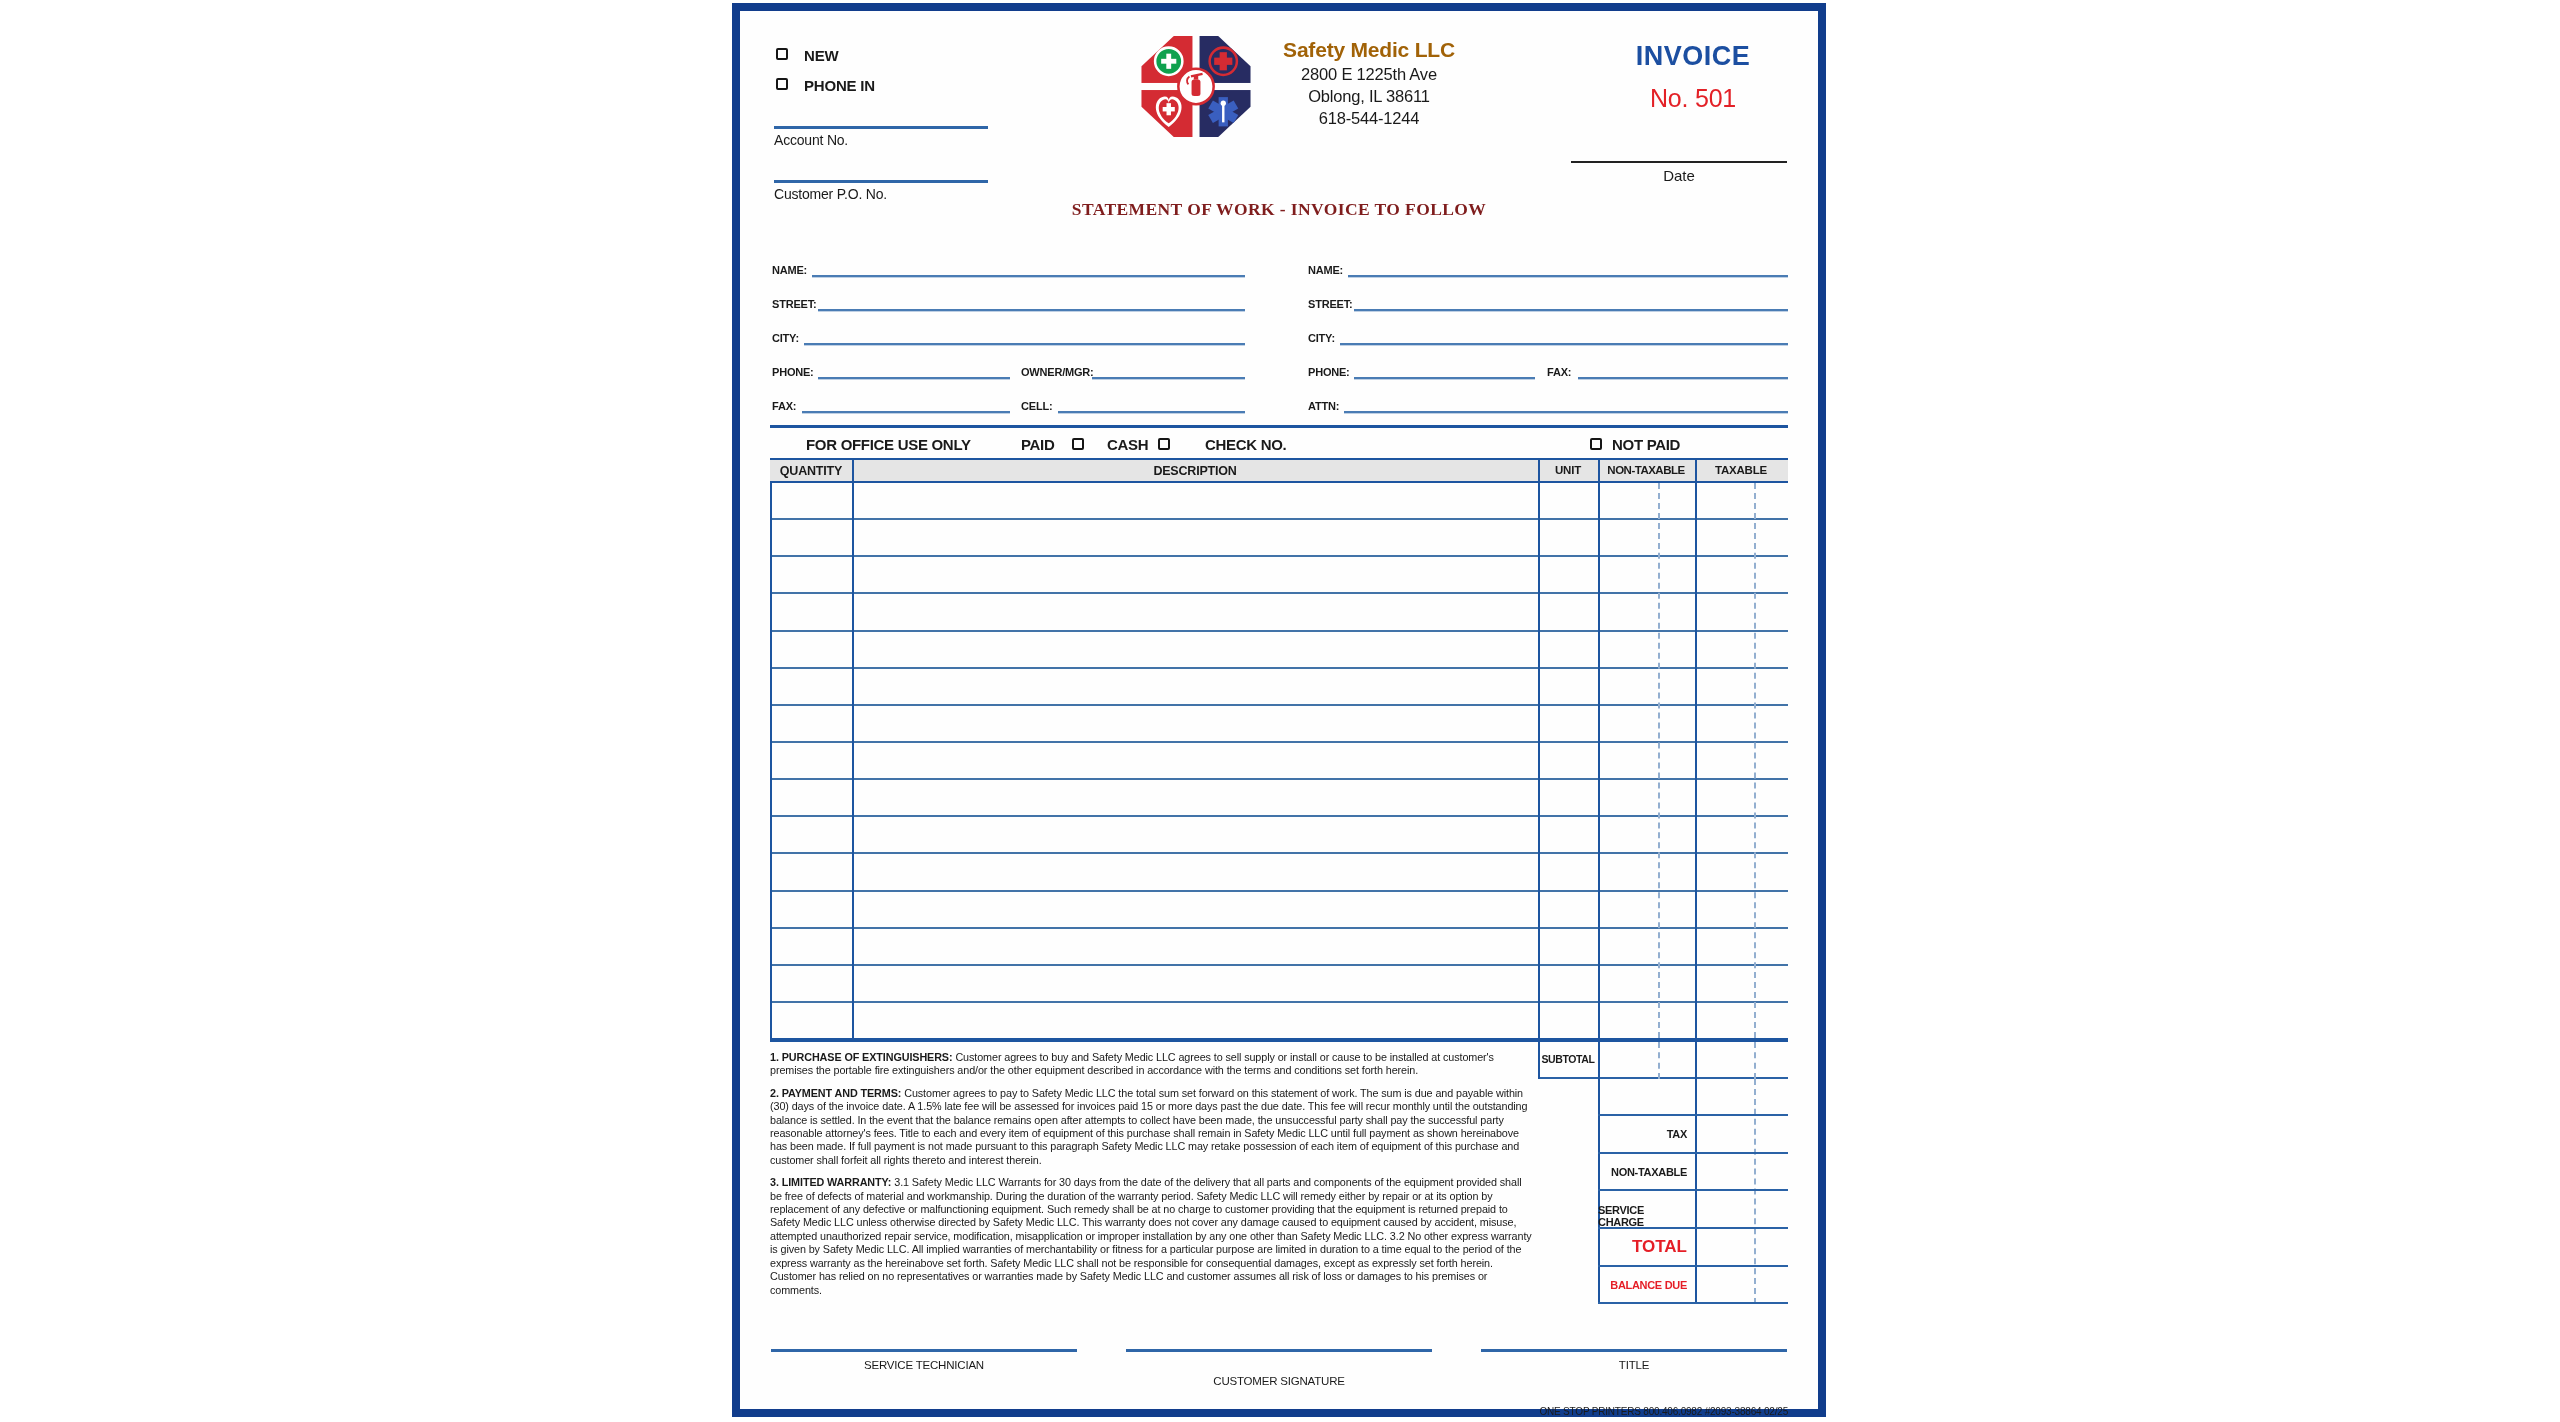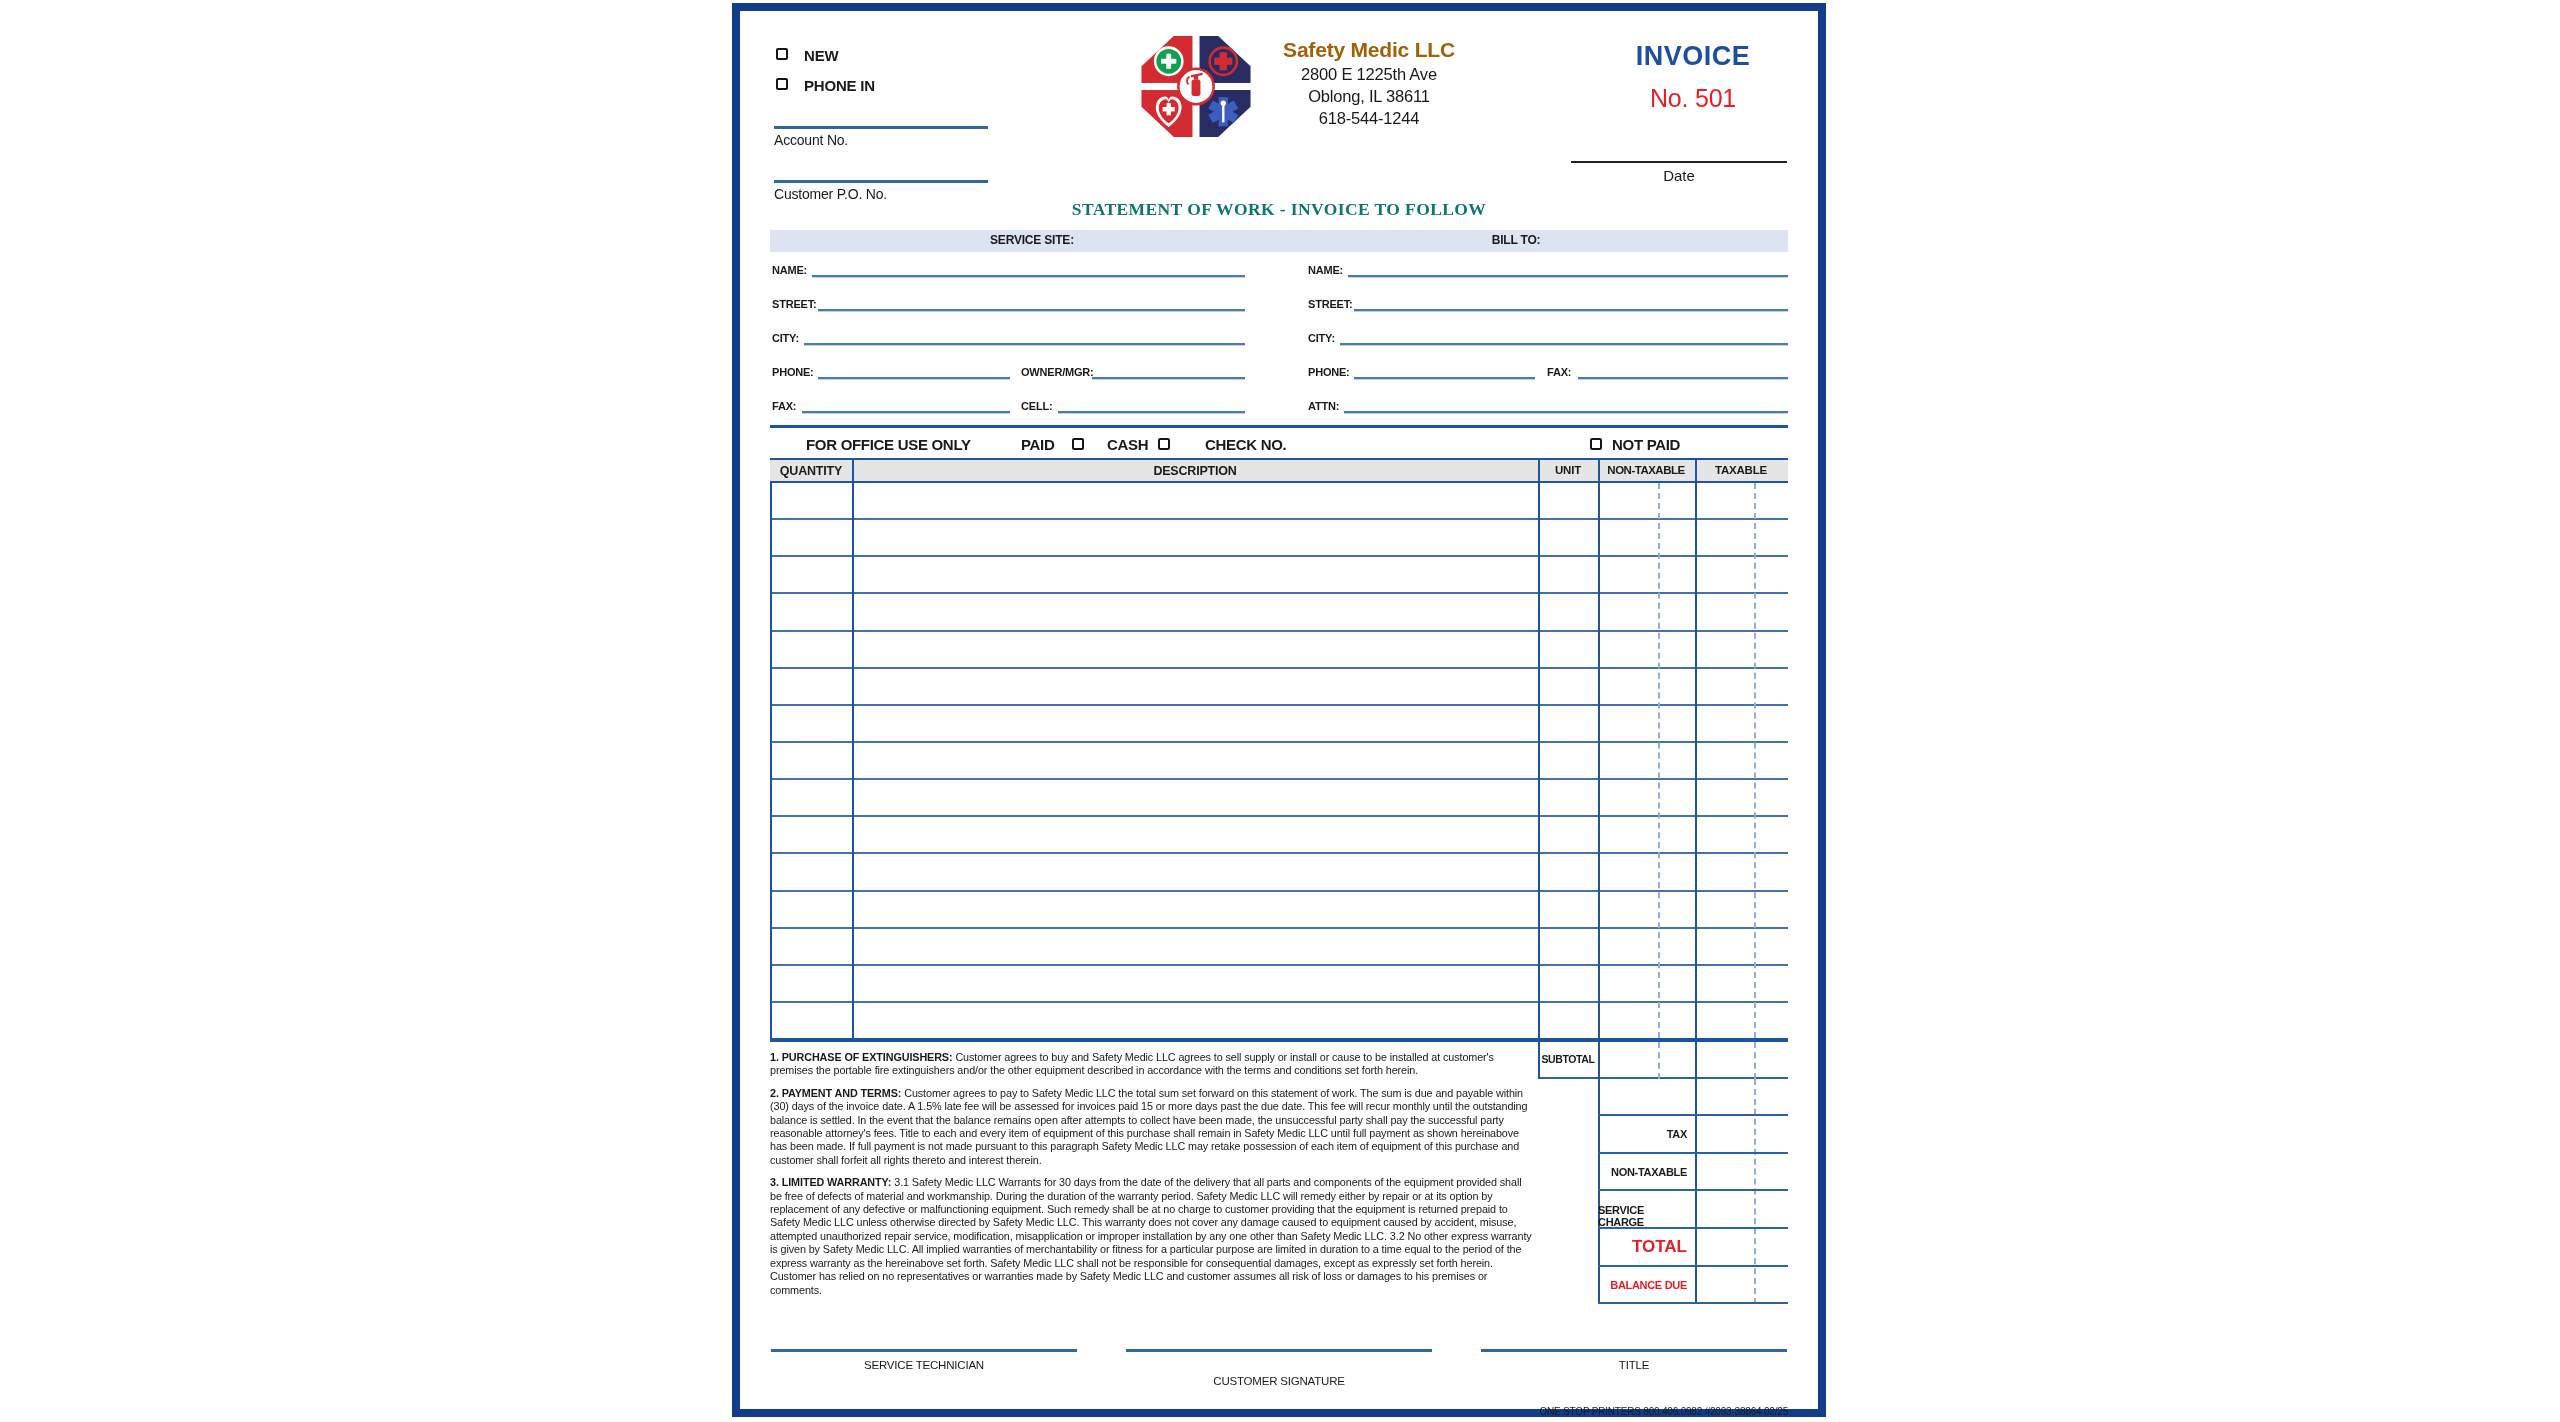--- a/index.html
+++ b/index.html
@@ -13,21 +13,21 @@
   
   .cb { display:inline-block; width:12px; height:12px; border:2.5px solid #161616; border-radius:2px; background:#fff; vertical-align:middle; }
   .chk-label { font-size:15px; font-weight:600; letter-spacing:-.2px; }
   .hline { height:2.5px; background:#2f66a8; }
   .small-head-label { font-size:14px; letter-spacing:-.2px; }
   .company-name { font-size:21px; font-weight:bold; color:#a16207; letter-spacing:-.2px; }
   .company-line { font-size:16.5px; letter-spacing:-.2px; margin-top:3px; }
   .invoice-word { font-size:27px; font-weight:800; color:#1c4fa1; letter-spacing:.5px; }
   .invoice-no { font-size:25px; color:#e32127; letter-spacing:-.2px; }
   .date-line { height:2px; background:#222; }
-  .statement { font-family:"Liberation Serif", serif; font-size:17.5px; font-weight:bold; color:#0f766e; letter-spacing:.4px; }
+  .statement { font-family:"Liberation Serif", serif; font-size:17.5px; font-weight:bold; color:#7f1d1d; letter-spacing:.4px; }
 
   
   .band { background:#dde3f1; height:22px; }
   .band span { position:absolute; top:3px; transform:translateX(-50%); font-size:12px; font-weight:bold; letter-spacing:-.2px; }
   .flabel { font-size:11px; font-weight:bold; letter-spacing:-.2px; }
   .fline { height:2px; background:#4a7cb4; box-shadow:0 1px 0 rgba(74,124,180,.35); }
 
   
   .office { font-size:15px; font-weight:bold; letter-spacing:-.3px; }
 
@@ -115,24 +115,20 @@
 
   <div class="abs" style="left:853px; top:30px; width:200px; text-align:center;">
     <div class="invoice-word">INVOICE</div>
     <div class="invoice-no" style="margin-top:12px;">No. 501</div>
   </div>
   <div class="date-line abs" style="left:831px; top:150px; width:216px;"></div>
   <div class="abs" style="left:839px; top:156px; width:200px; text-align:center; font-size:15px;">Date</div>
 
   <div class="statement abs" style="left:30px; top:188px; width:1018px; text-align:center;">STATEMENT OF WORK - INVOICE TO FOLLOW</div>
 
-  <div class="band abs" style="left:30px; top:219px; width:1018px;">
-    <span style="left:262px;">SERVICE SITE:</span>
-    <span style="left:746px;">BILL TO:</span>
-  </div>
 
   <span class="flabel abs" style="left:32px; top:253px;">NAME:</span>
   <div class="fline abs" style="left:72px; top:264px; width:433px;"></div>
   <span class="flabel abs" style="left:32px; top:287px;">STREET:</span>
   <div class="fline abs" style="left:78px; top:298px; width:427px;"></div>
   <span class="flabel abs" style="left:32px; top:321px;">CITY:</span>
   <div class="fline abs" style="left:64px; top:332px; width:441px;"></div>
   <span class="flabel abs" style="left:32px; top:355px;">PHONE:</span>
   <div class="fline abs" style="left:78px; top:366px; width:192px;"></div>
   <span class="flabel abs" style="left:281px; top:355px;">OWNER/MGR:</span>

